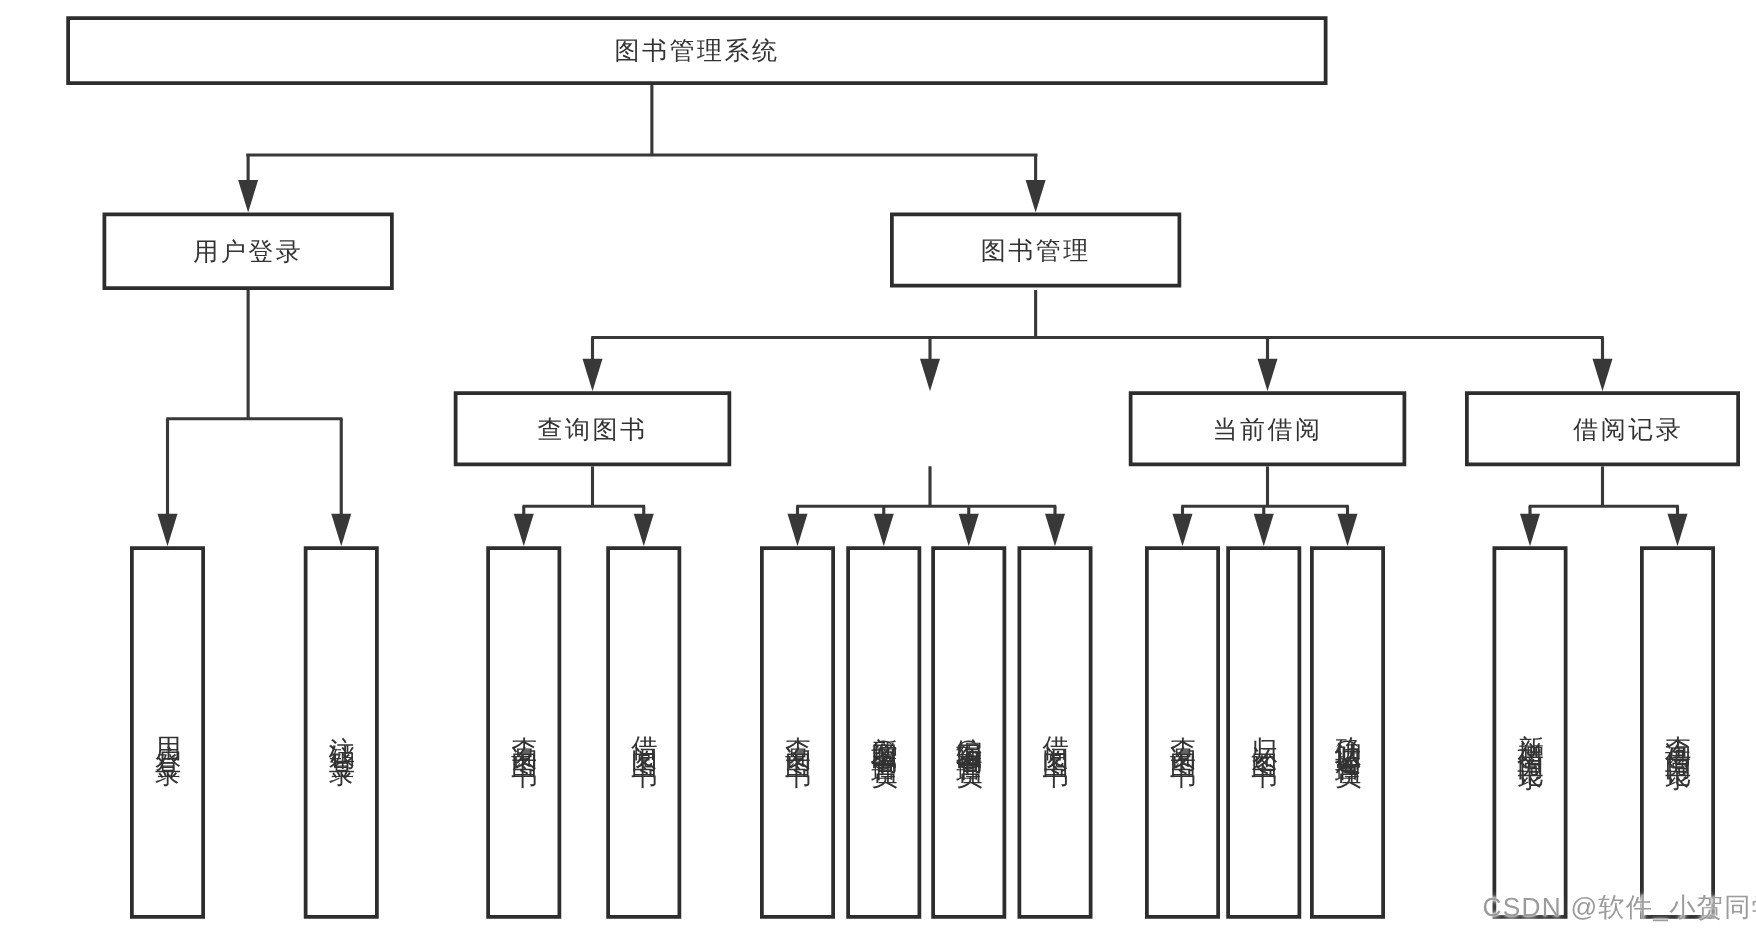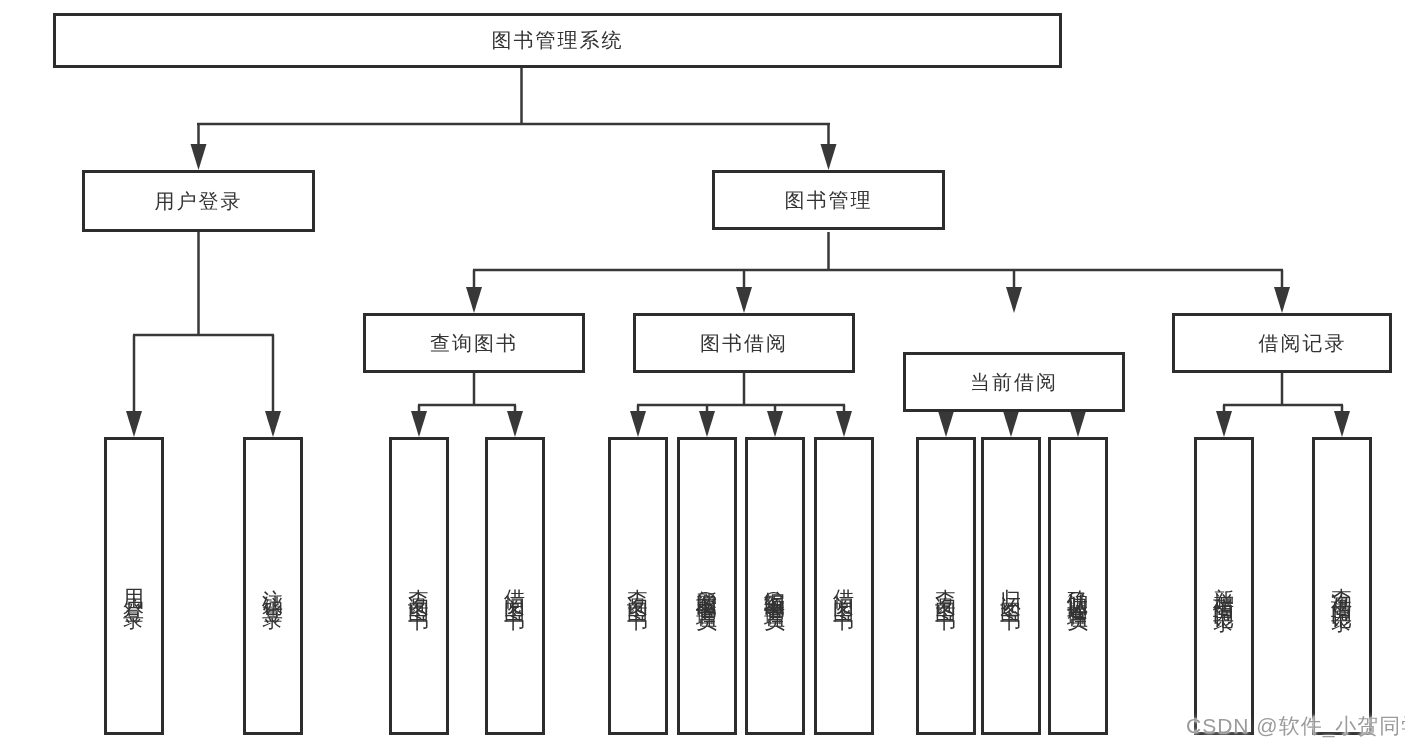--- a/index.html
+++ b/index.html
@@ -93,22 +93,21 @@
       <polygon points="1342,437 1334,411 1350,411"></polygon>
     </g>
   </svg>
 
   <div class="node hnode" style="left:17px; top:13px; width:1009px; height:55px;margin-left:36px;">图书管理系统</div>
 
   <div class="node hnode" style="left:82px; top:170px; width:233px; height:62px;">用户登录</div>
   <div class="node hnode" style="left:712px; top:170px; width:233px; height:60px;">图书管理</div>
 
   <div class="node hnode" style="left:363px; top:313px; width:222px; height:60px;">查询图书</div>
-  <div class="node hnode" style="left:633px; top:313px; width:222px; height:60px;">图书借阅</div>
-  <div class="node hnode" style="left:903px; top:313px; width:222px; height:60px;margin-top:39px;">当前借阅</div>
+  <div class="node hnode" style="left:903px; top:313px; width:222px; height:60px;">当前借阅</div>
   <div class="node hnode" style="left:1172px; top:313px; width:220px; height:60px;padding-left:41px;">借阅记录</div>
 
   <div class="node vnode" style="left:104px;">用户登录</div>
   <div class="node vnode" style="left:243px;">注销登录</div>
 
   <div class="node vnode" style="left:389px;">查询图书</div>
   <div class="node vnode" style="left:485px;">借阅图书</div>
 
   <div class="node vnode" style="left:608px;">查询图书</div>
   <div class="node vnode" style="left:677px; letter-spacing:3px;">新增图书（管理员）</div>

